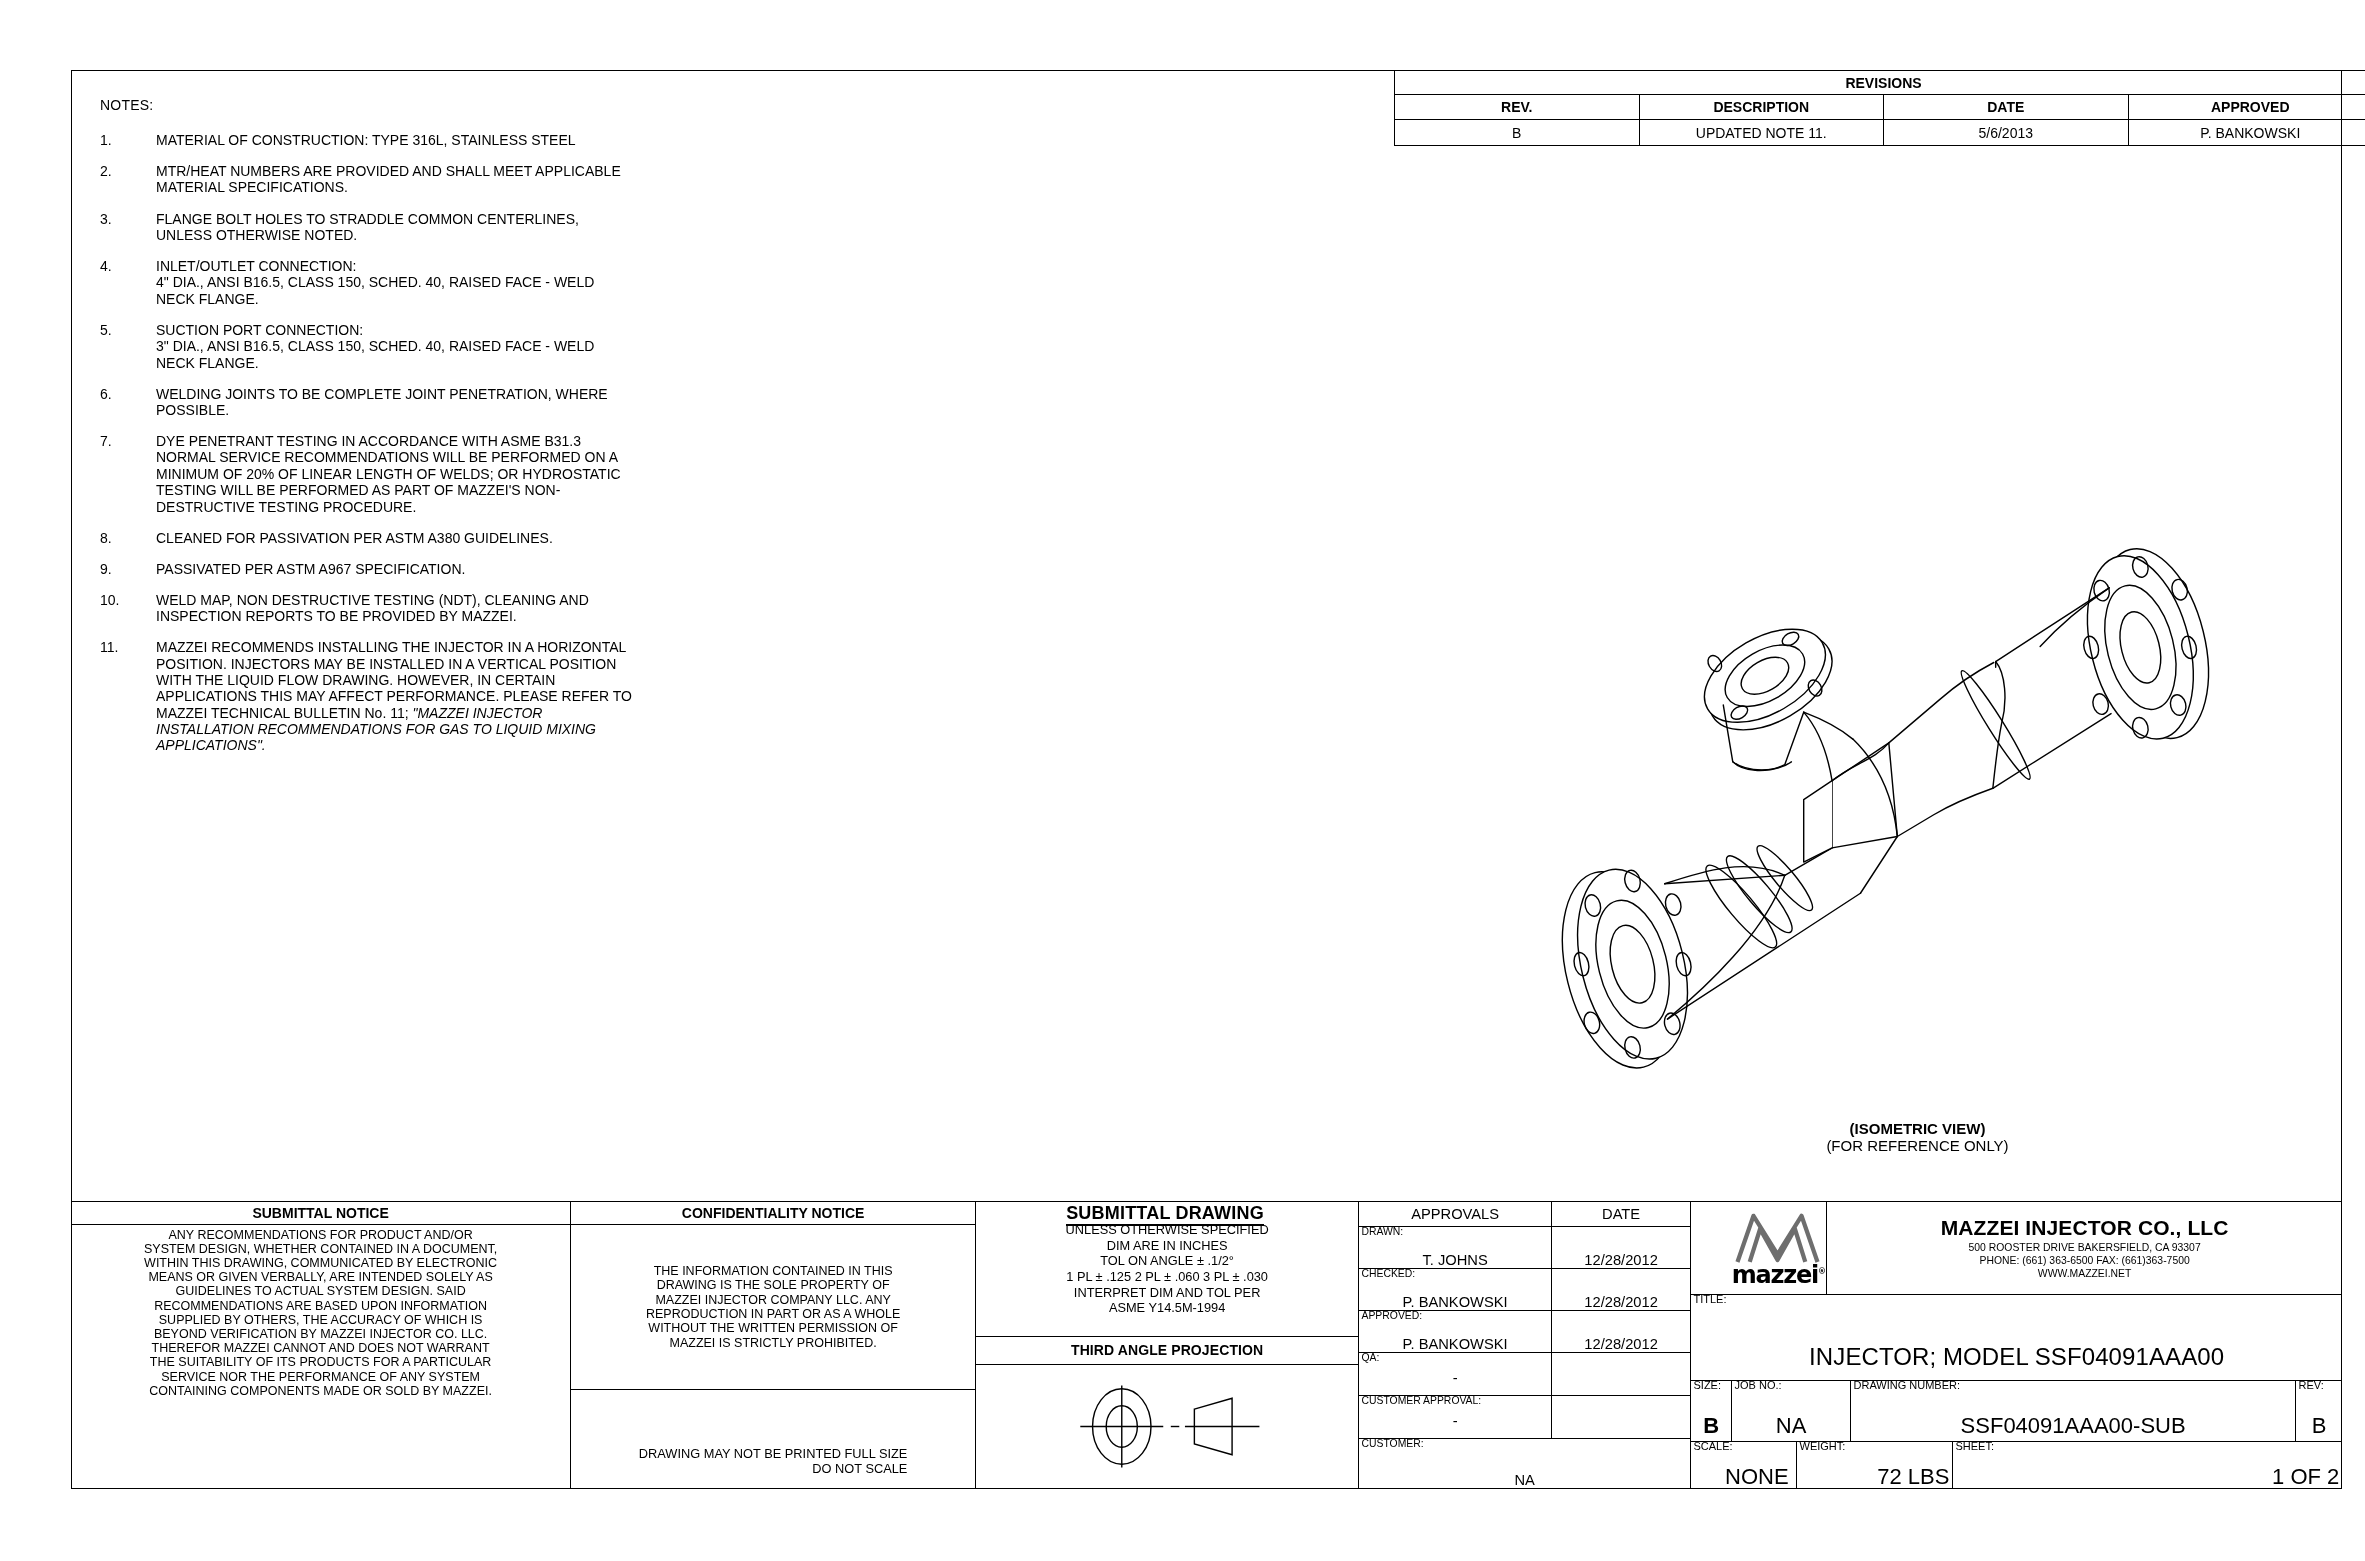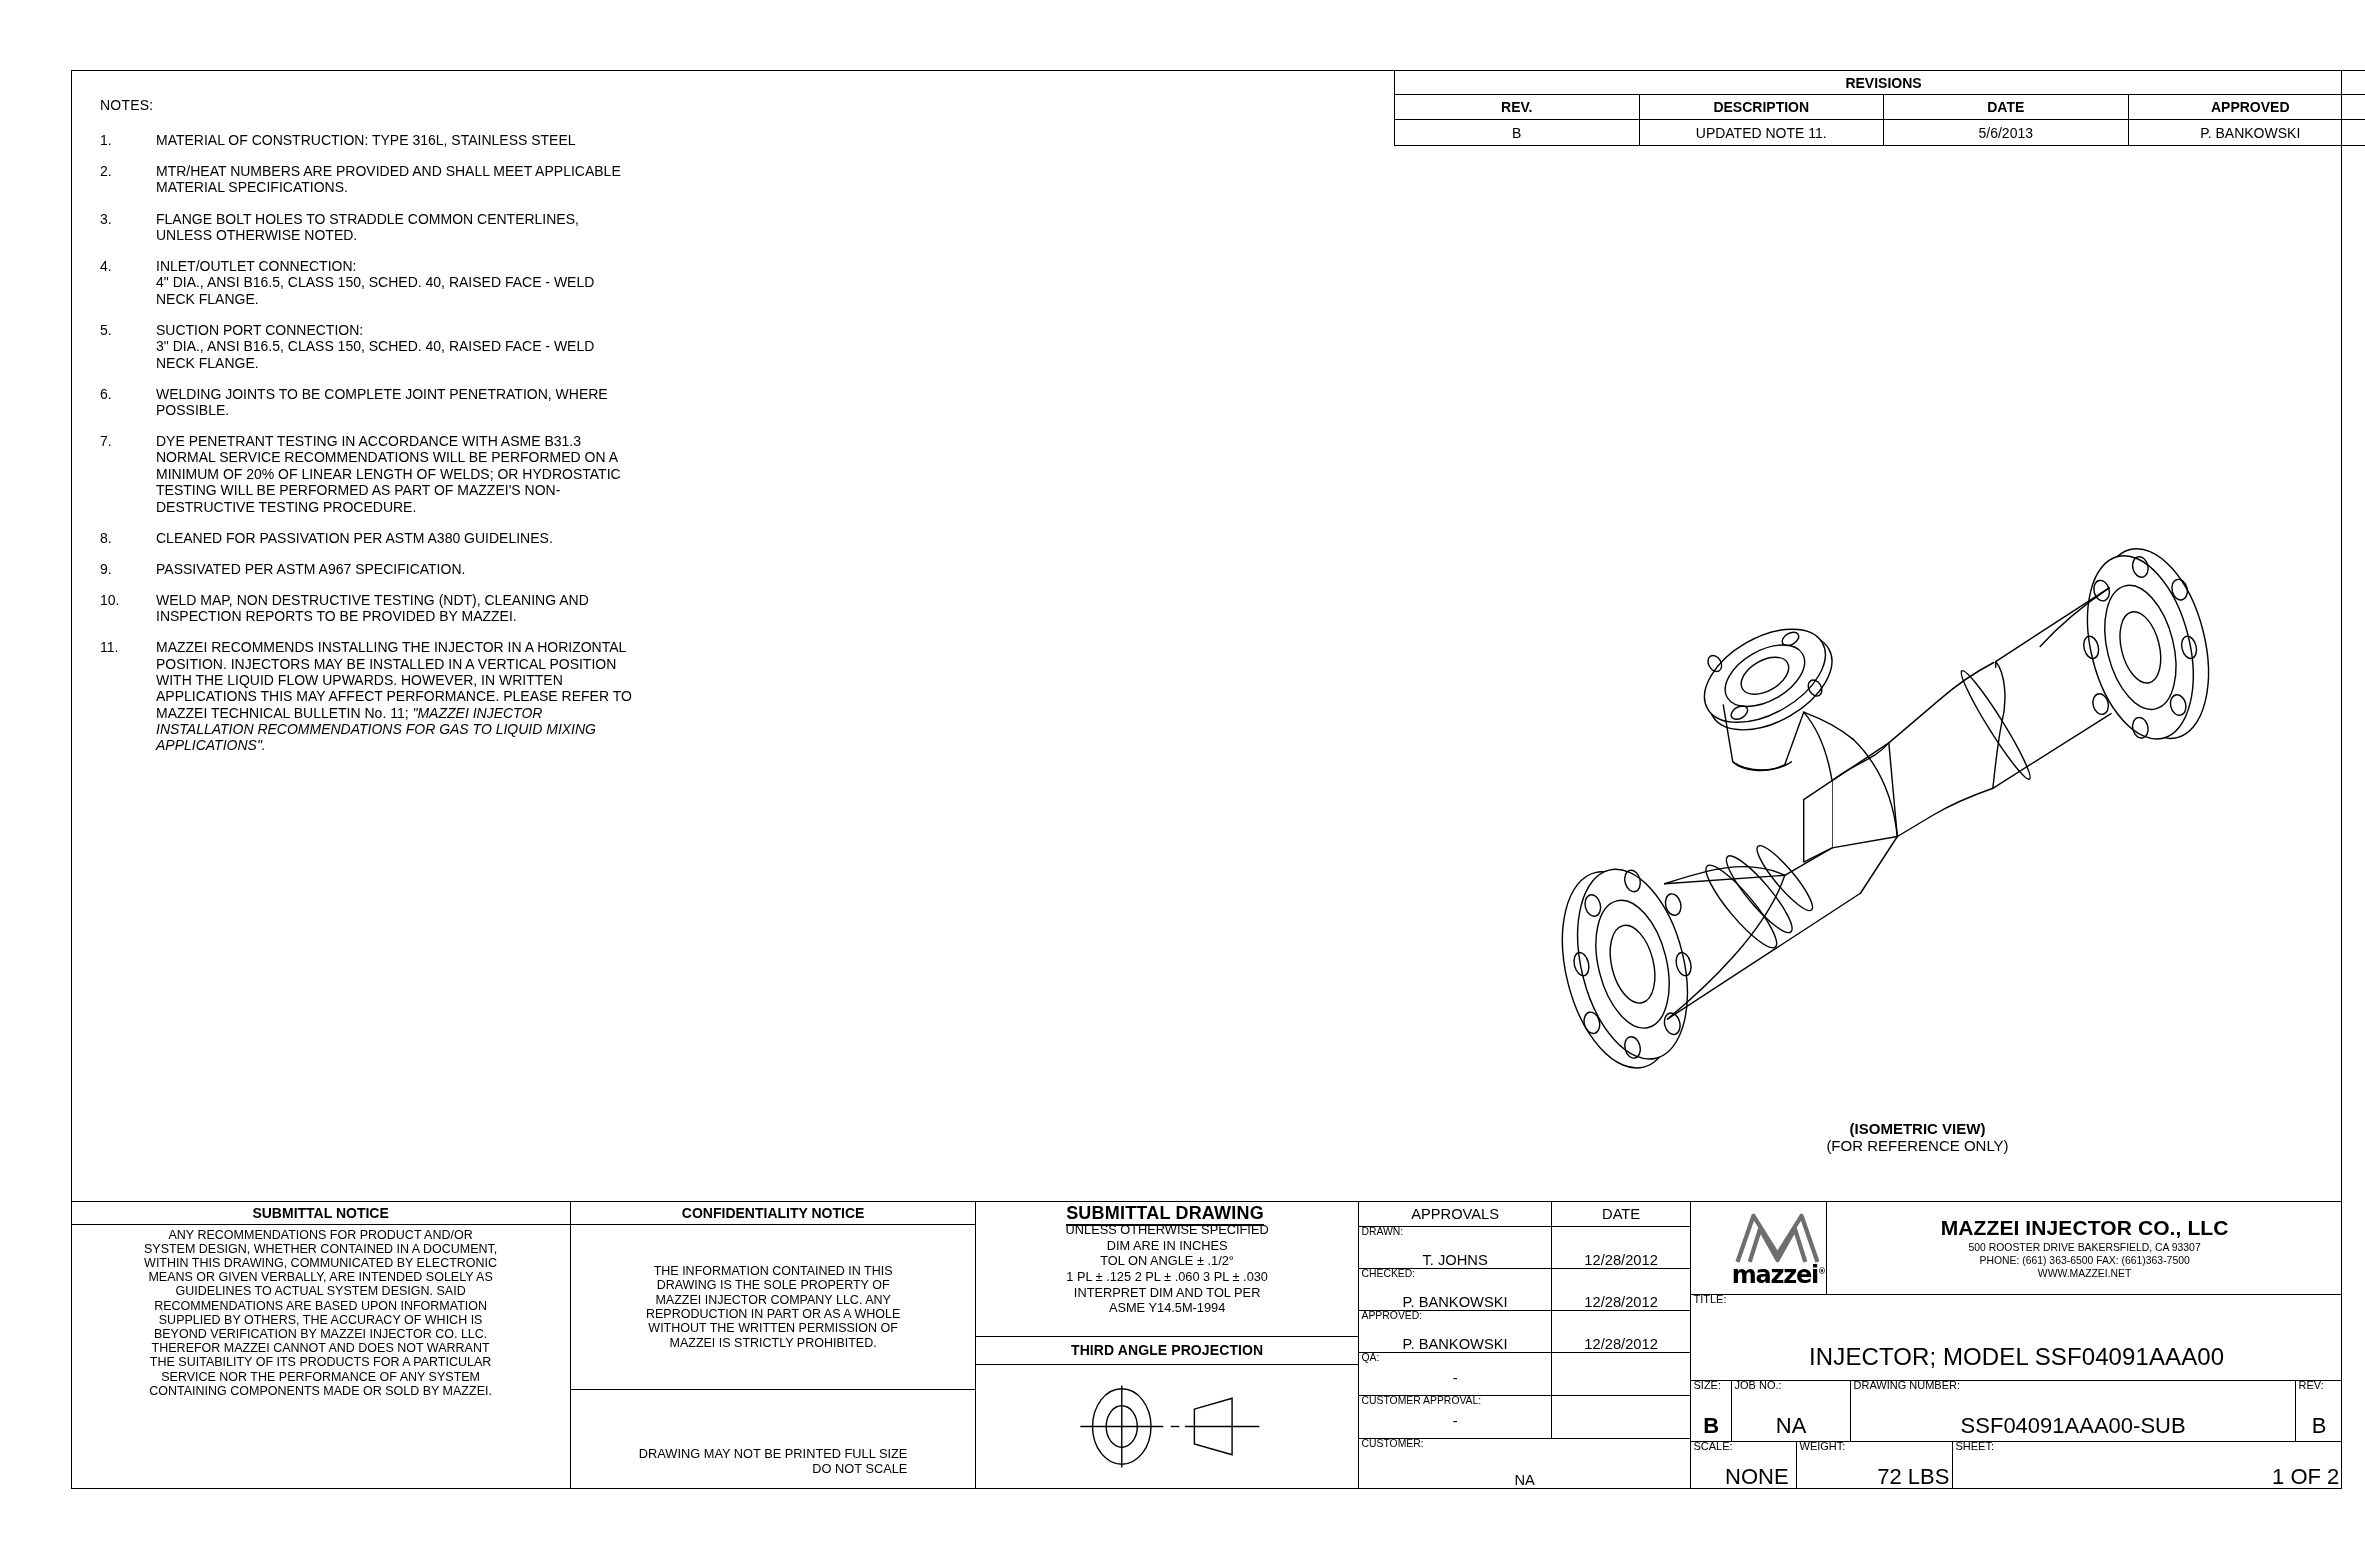--- a/index.html
+++ b/index.html
@@ -193,21 +193,21 @@
           <div class="body">
             <div class="ln">WELD MAP, NON DESTRUCTIVE TESTING (NDT), CLEANING AND</div>
             <div class="ln">INSPECTION REPORTS TO BE PROVIDED BY MAZZEI.</div>
           </div>
         </div>
         <div class="note">
           <div class="num">11.</div>
           <div class="body">
             <div class="ln">MAZZEI RECOMMENDS INSTALLING THE INJECTOR IN A HORIZONTAL</div>
             <div class="ln">POSITION. INJECTORS MAY BE INSTALLED IN A VERTICAL POSITION</div>
-            <div class="ln">WITH THE LIQUID FLOW UPWARDS. HOWEVER, IN WRITTEN</div>
+            <div class="ln">WITH THE LIQUID FLOW DRAWING. HOWEVER, IN CERTAIN</div>
             <div class="ln">APPLICATIONS THIS MAY AFFECT PERFORMANCE. PLEASE REFER TO</div>
             <div class="ln">MAZZEI TECHNICAL BULLETIN No. 11; <span class="it">"MAZZEI INJECTOR</span></div>
             <div class="ln it">INSTALLATION RECOMMENDATIONS FOR GAS TO LIQUID MIXING</div>
             <div class="ln it">APPLICATIONS".</div>
           </div>
         </div>
       </div>
   </div>
 
   <div id="revisions">

